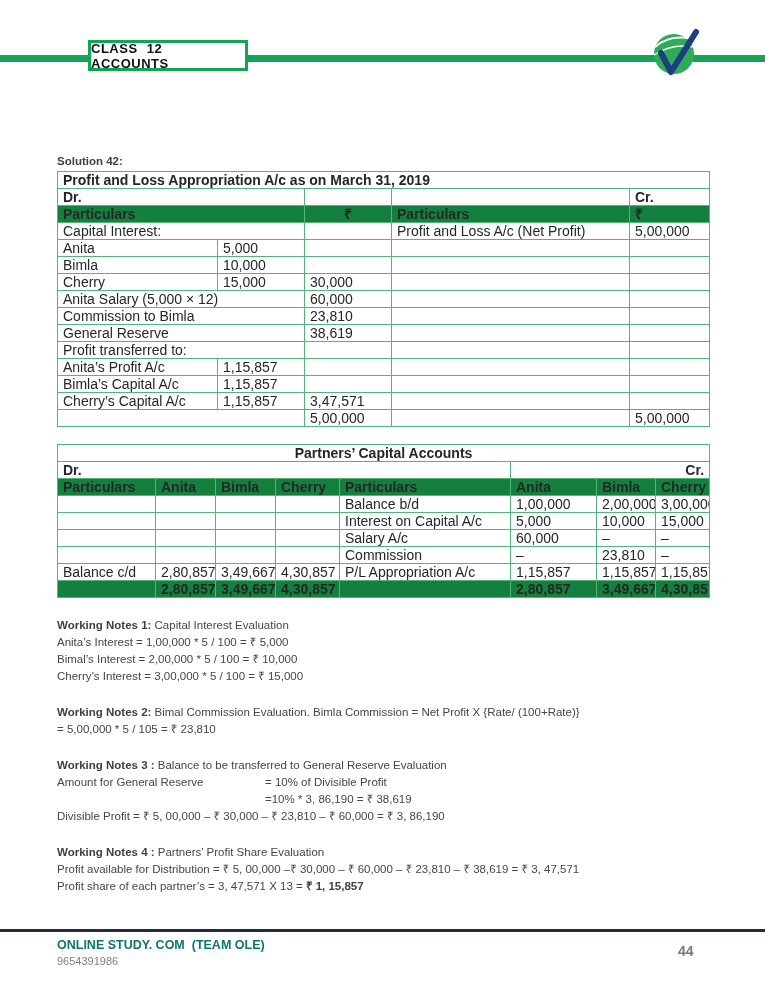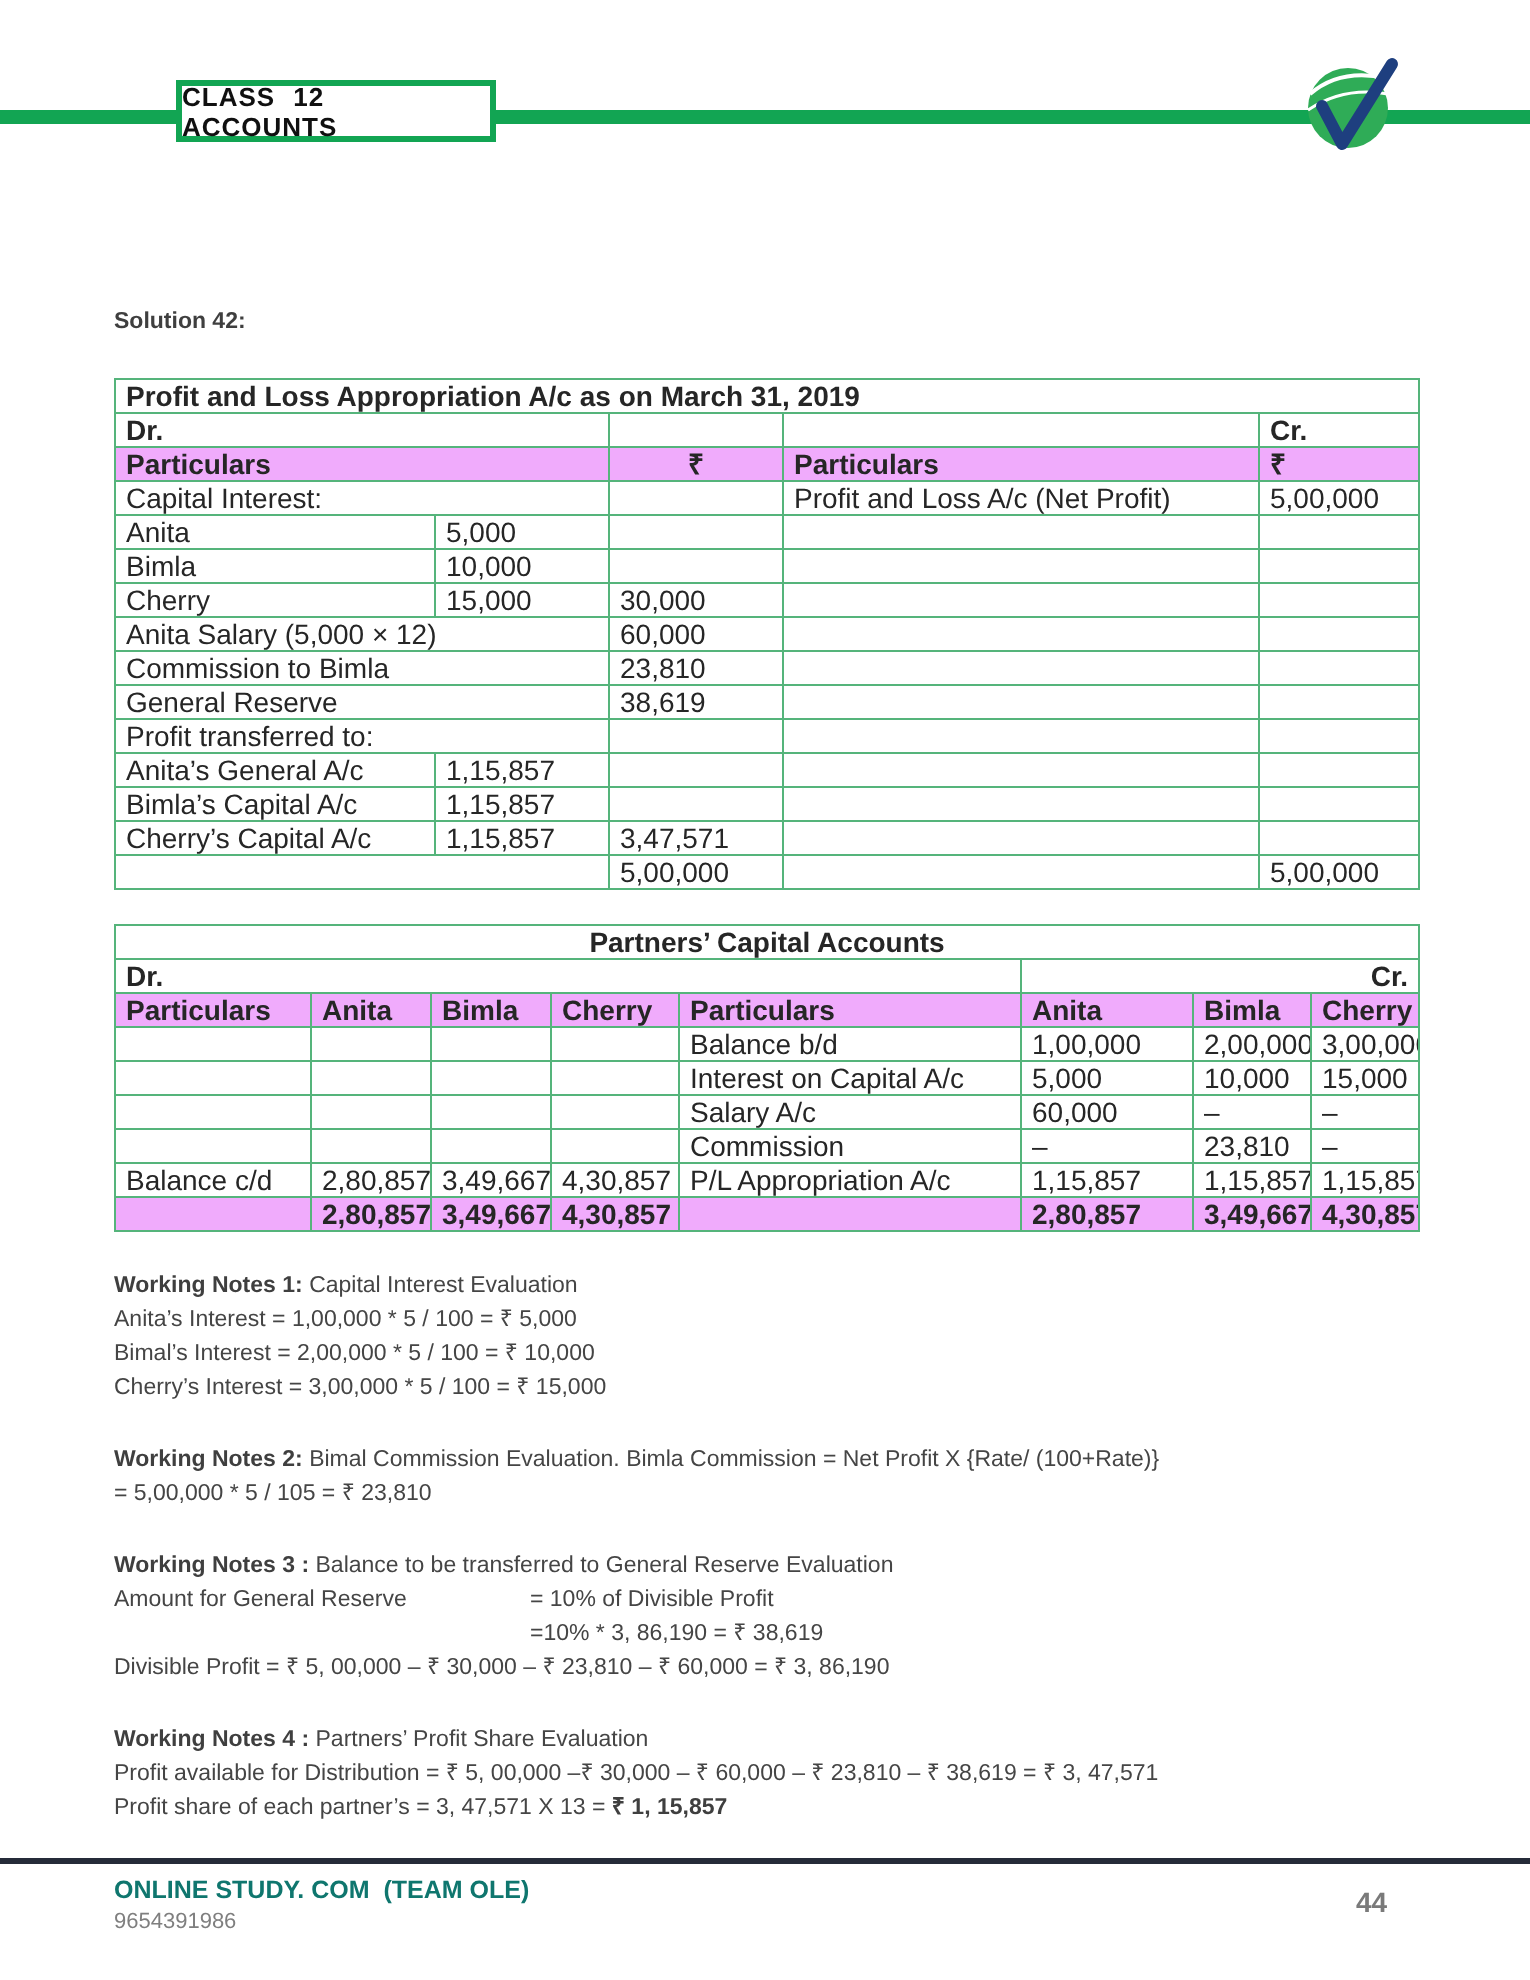--- a/index.html
+++ b/index.html
@@ -11,30 +11,30 @@
   
   .topline { position:absolute; left:0; top:55px; width:765px; height:7px; background:#12A553; }
   .badge {
     position:absolute; left:88px; top:40px; width:160px; height:31px;
     background:#fff; border:3px solid #12A553; display:flex; align-items:center; justify-content:center;
     font-weight:bold; font-size:13px; color:#101010; letter-spacing:0.5px; word-spacing:5px; z-index:2;
   }
   .logo { position:absolute; left:650px; top:26px; z-index:2; }
   
   .content { position:absolute; left:57px; top:153px; width:652px; }
-  .sol { font-weight:bold; font-size:11.5px; color:#3f3f3f; line-height:16px; margin-bottom:20px; }
+  .sol { font-weight:bold; font-size:11.5px; color:#3f3f3f; line-height:16px; margin-bottom:2px; }
   table { border-collapse:collapse; width:652px; table-layout:fixed; font-size:14px; color:#262626; }
   td {
     border:1px solid #55B47B; height:17px; line-height:16px; padding:0 5px;
     overflow:hidden; white-space:nowrap; vertical-align:middle;
   }
   .b { font-weight:bold; }
   .c { text-align:center; }
   .r { text-align:right; }
-  tr.hdr td, tr.tot td { background:#f0abfc; font-weight:bold; }
+  tr.hdr td, tr.tot td { background:#15803d; font-weight:bold; }
   .t2 { margin-top:17px; }
   
   .wn { margin-top:19px; font-size:11.5px; line-height:17px; color:#454545; }
   .wn .b { color:#3f3f3f; }
   .iw { display:inline-block; width:208px; }
   .ind { margin-left:208px; }
   
   .footline { position:absolute; left:0; top:929px; width:765px; height:3px; background:#252B39; }
   .brand { position:absolute; left:57px; top:938px; font-weight:bold; font-size:12.5px; color:#0f766e; white-space:pre; }
   .phone { position:absolute; left:57px; top:955px; font-size:11px; color:#7f7f7f;text-align:center; }
@@ -131,21 +131,21 @@
         <td></td>
         <td></td>
       </tr>
       <tr>
         <td colspan="2">Profit transferred to:</td>
         <td></td>
         <td></td>
         <td></td>
       </tr>
       <tr>
-        <td>Anita’s General A/c</td>
+        <td>Anita’s Profit A/c</td>
         <td>1,15,857</td>
         <td></td>
         <td></td>
         <td></td>
       </tr>
       <tr>
         <td>Bimla’s Capital A/c</td>
         <td>1,15,857</td>
         <td></td>
         <td></td>

